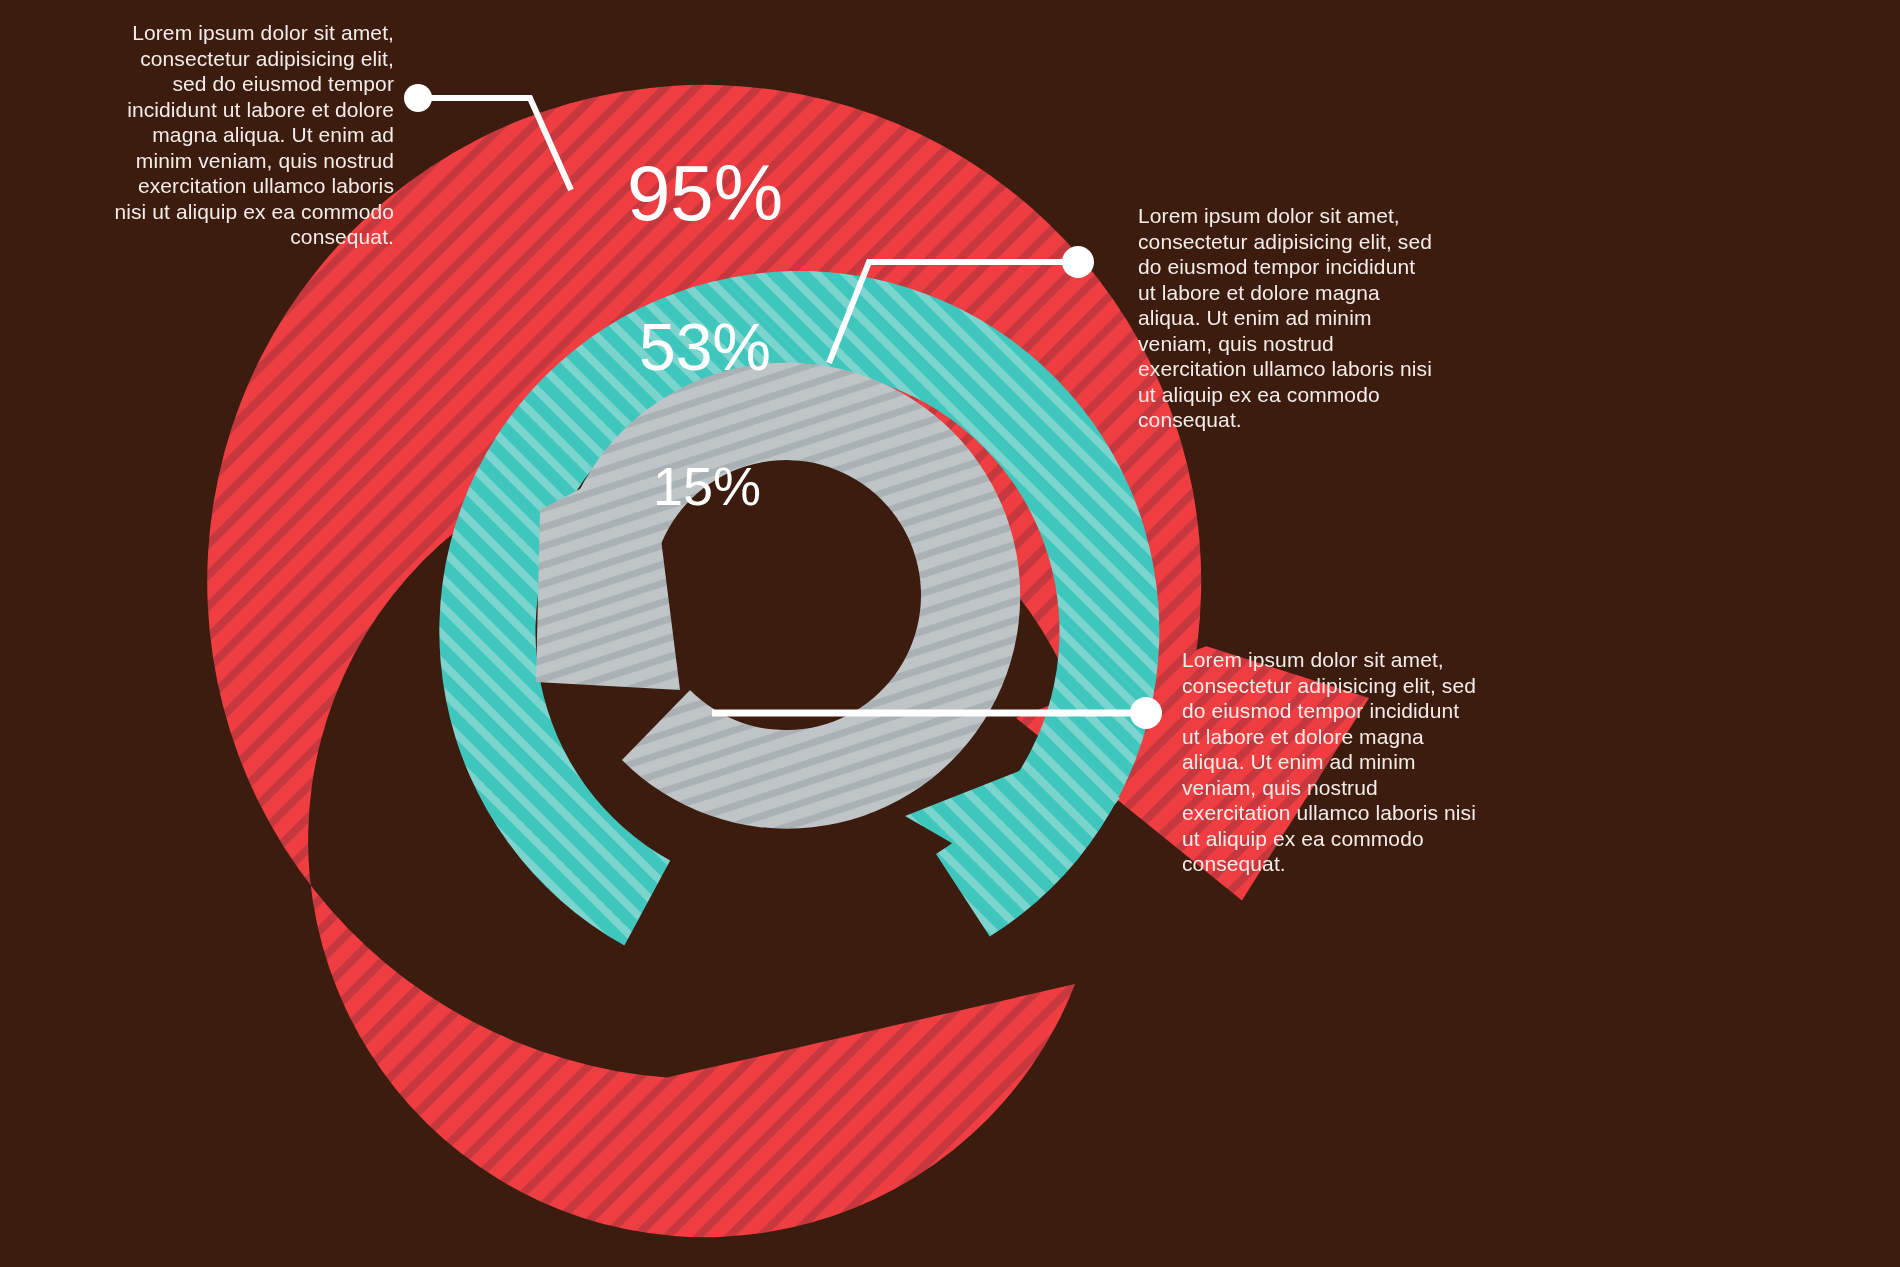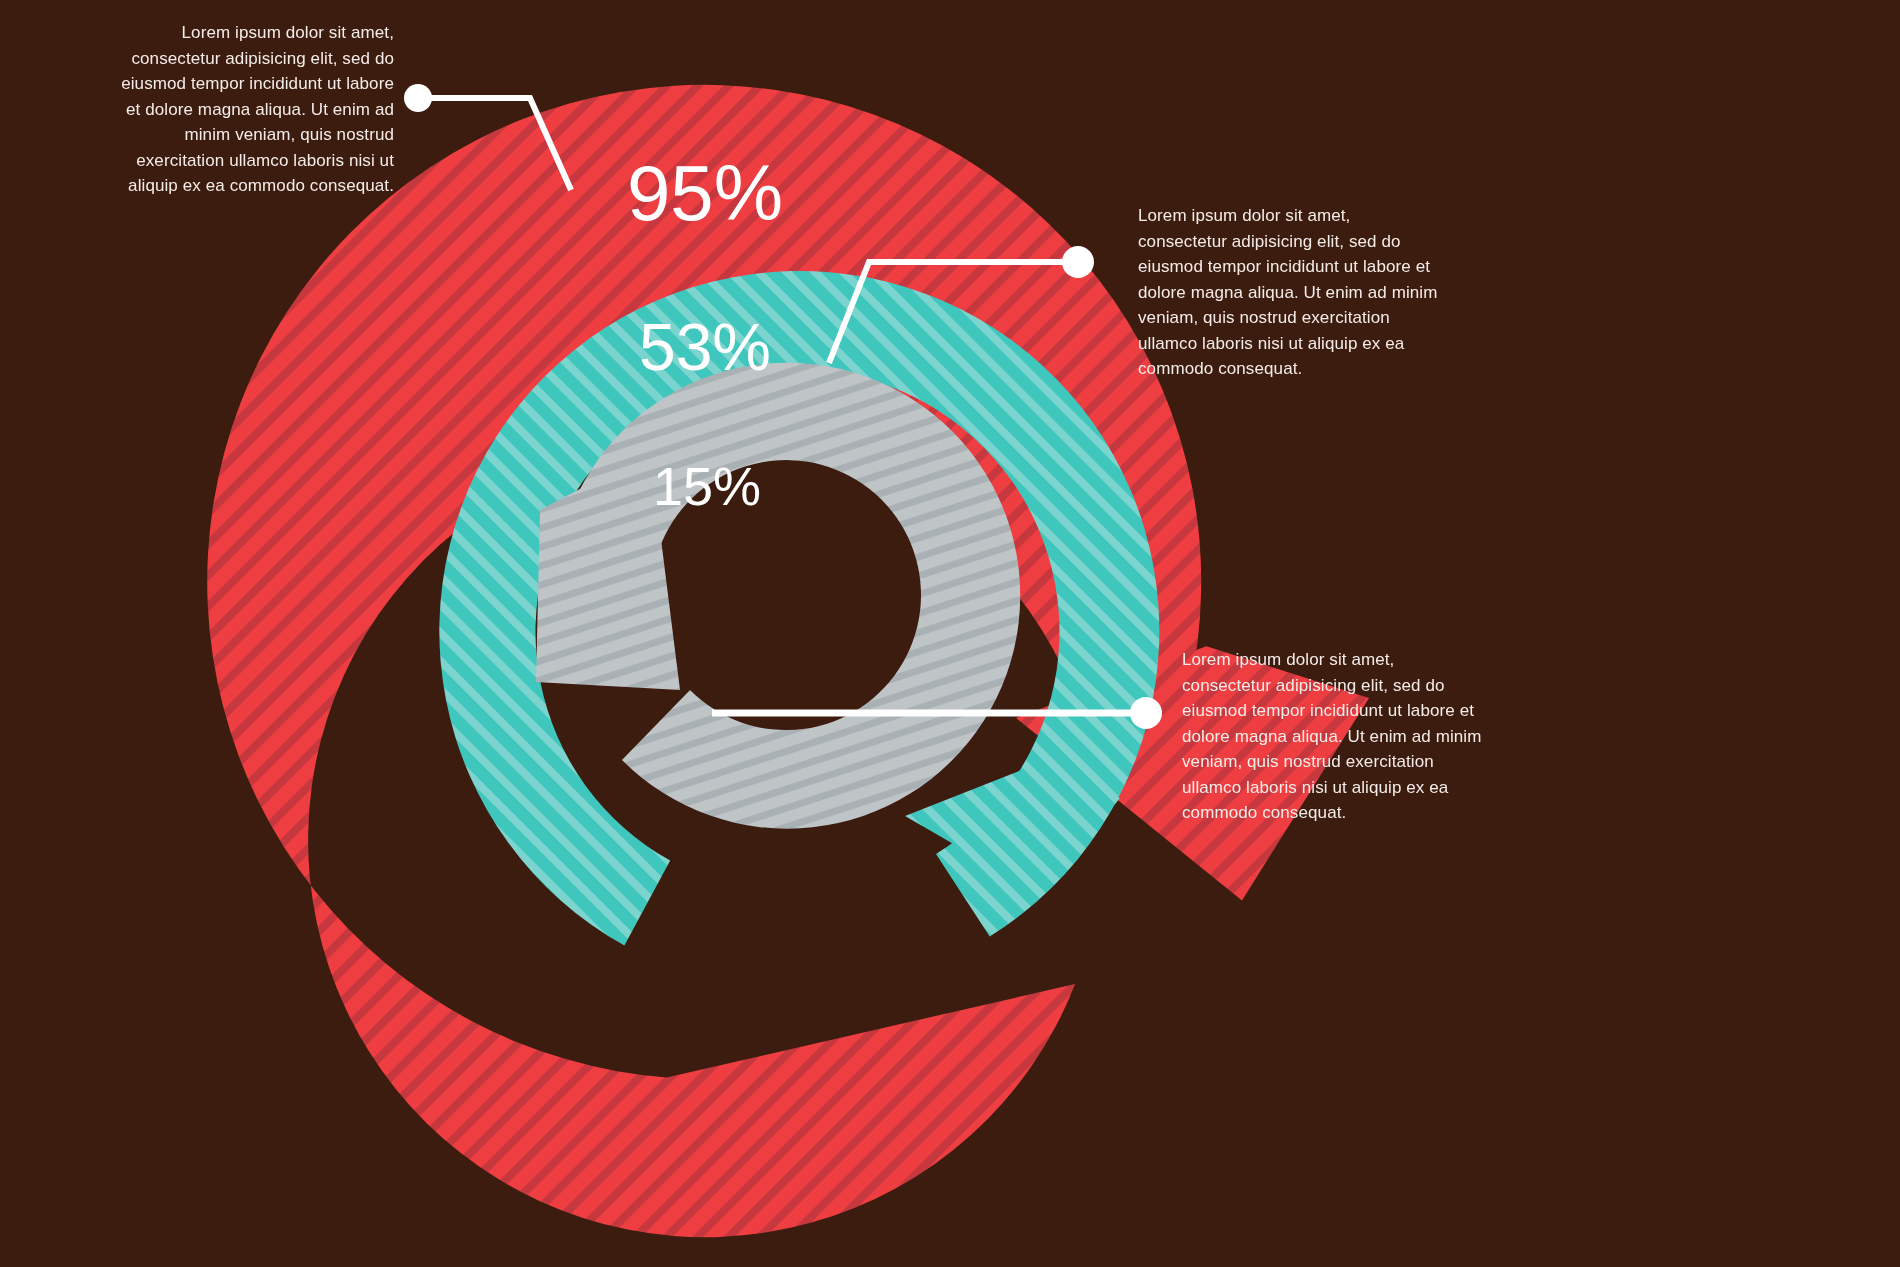--- a/index.html
+++ b/index.html
@@ -19,21 +19,21 @@
     position: absolute;
     left: 0;
     top: 0;
     width: 1900px;
     height: 1267px;
   }
   .callout {
     position: absolute;
     color: #f4ece8;
     font-family: "Liberation Sans", sans-serif;
-    font-size: 17px;
+    font-size: 21px;
     line-height: 25.5px;
     letter-spacing: 0.1px;
     white-space: pre-line;
   }
   .callout-tl {
     left: 112px;
     top: 20px;
     width: 282px;
     text-align: right;
   }

